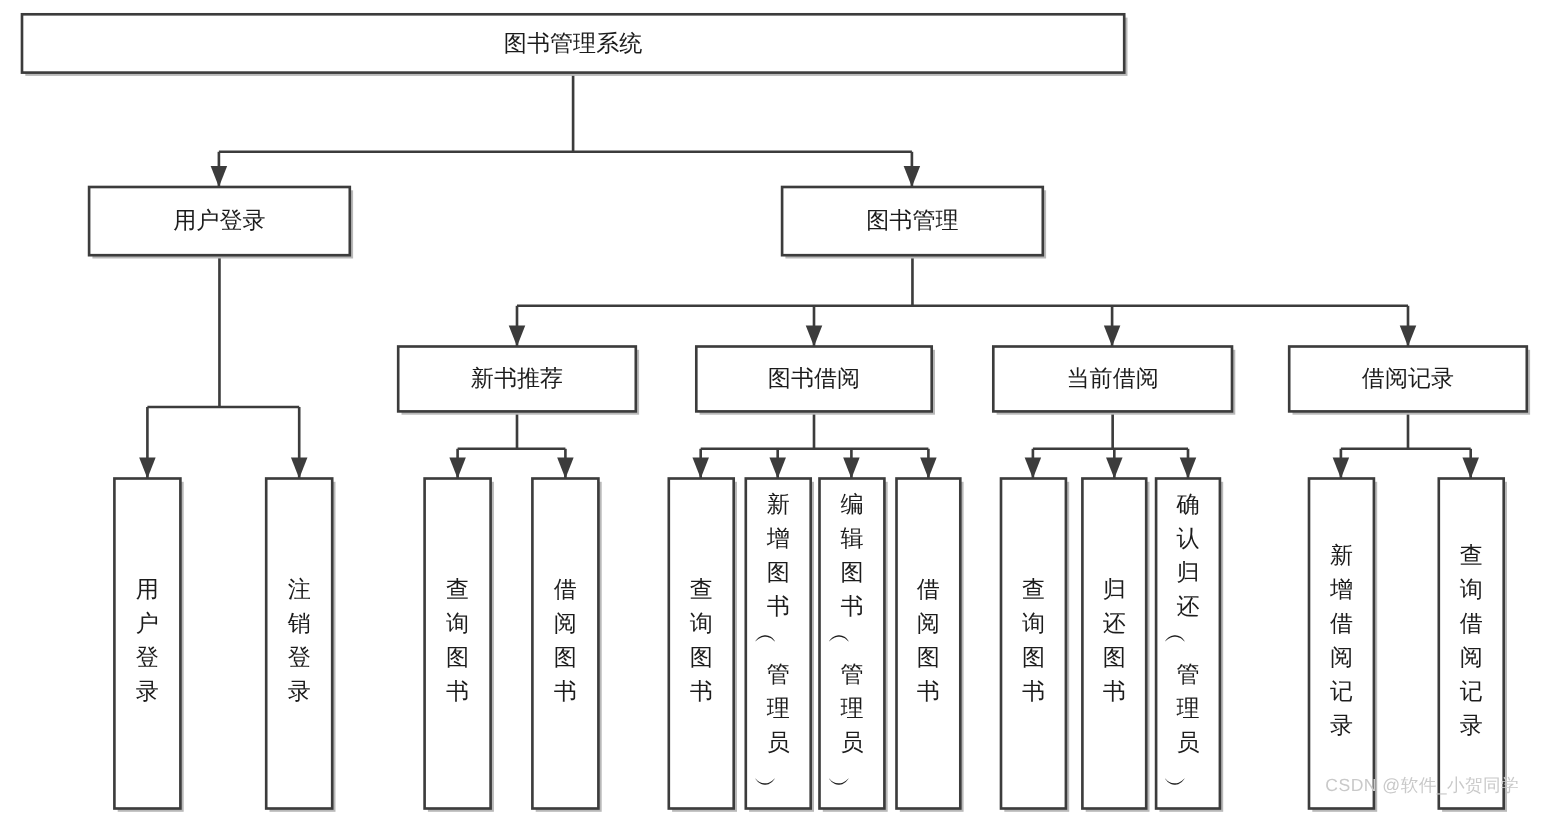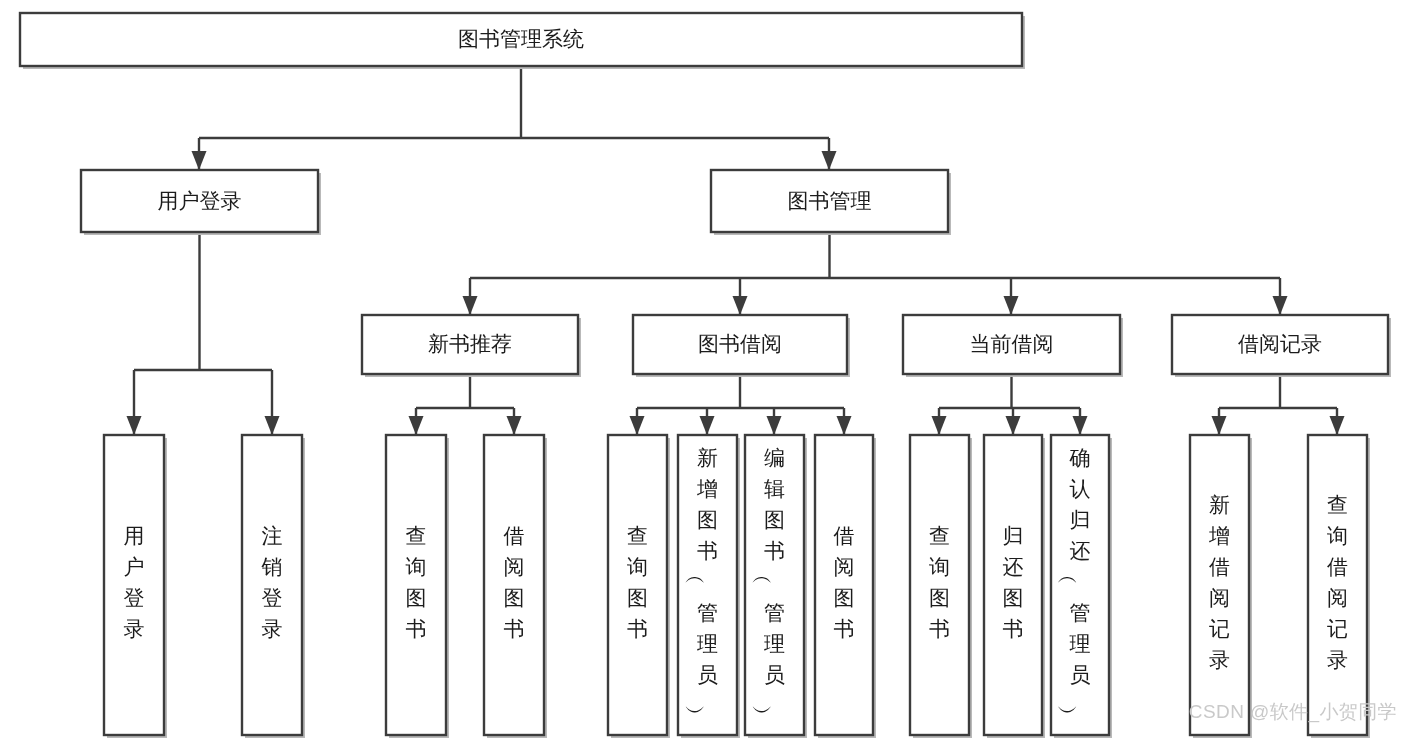--- a/index.html
+++ b/index.html
@@ -56,24 +56,24 @@
     dominant-baseline: middle;
   }
   .node-label-v {
     font-family: "Liberation Sans", "DejaVu Sans", sans-serif;
     font-size: 21px;
     fill: #1c1c1c;
     text-anchor: middle;
   }
   .watermark {
     position: absolute;
-    right: 8px;
+    right: 24px;
     bottom: 8px;
     font-family: "Liberation Sans", "DejaVu Sans", sans-serif;
-    font-size: 19px;
+    font-size: 16px;
     color: #c9c9c9;
     letter-spacing: 0.4px;
     white-space: nowrap;
     user-select: none;
   }
 </style>
 </head>
 <body>
 
 <div id="diagram-root">

